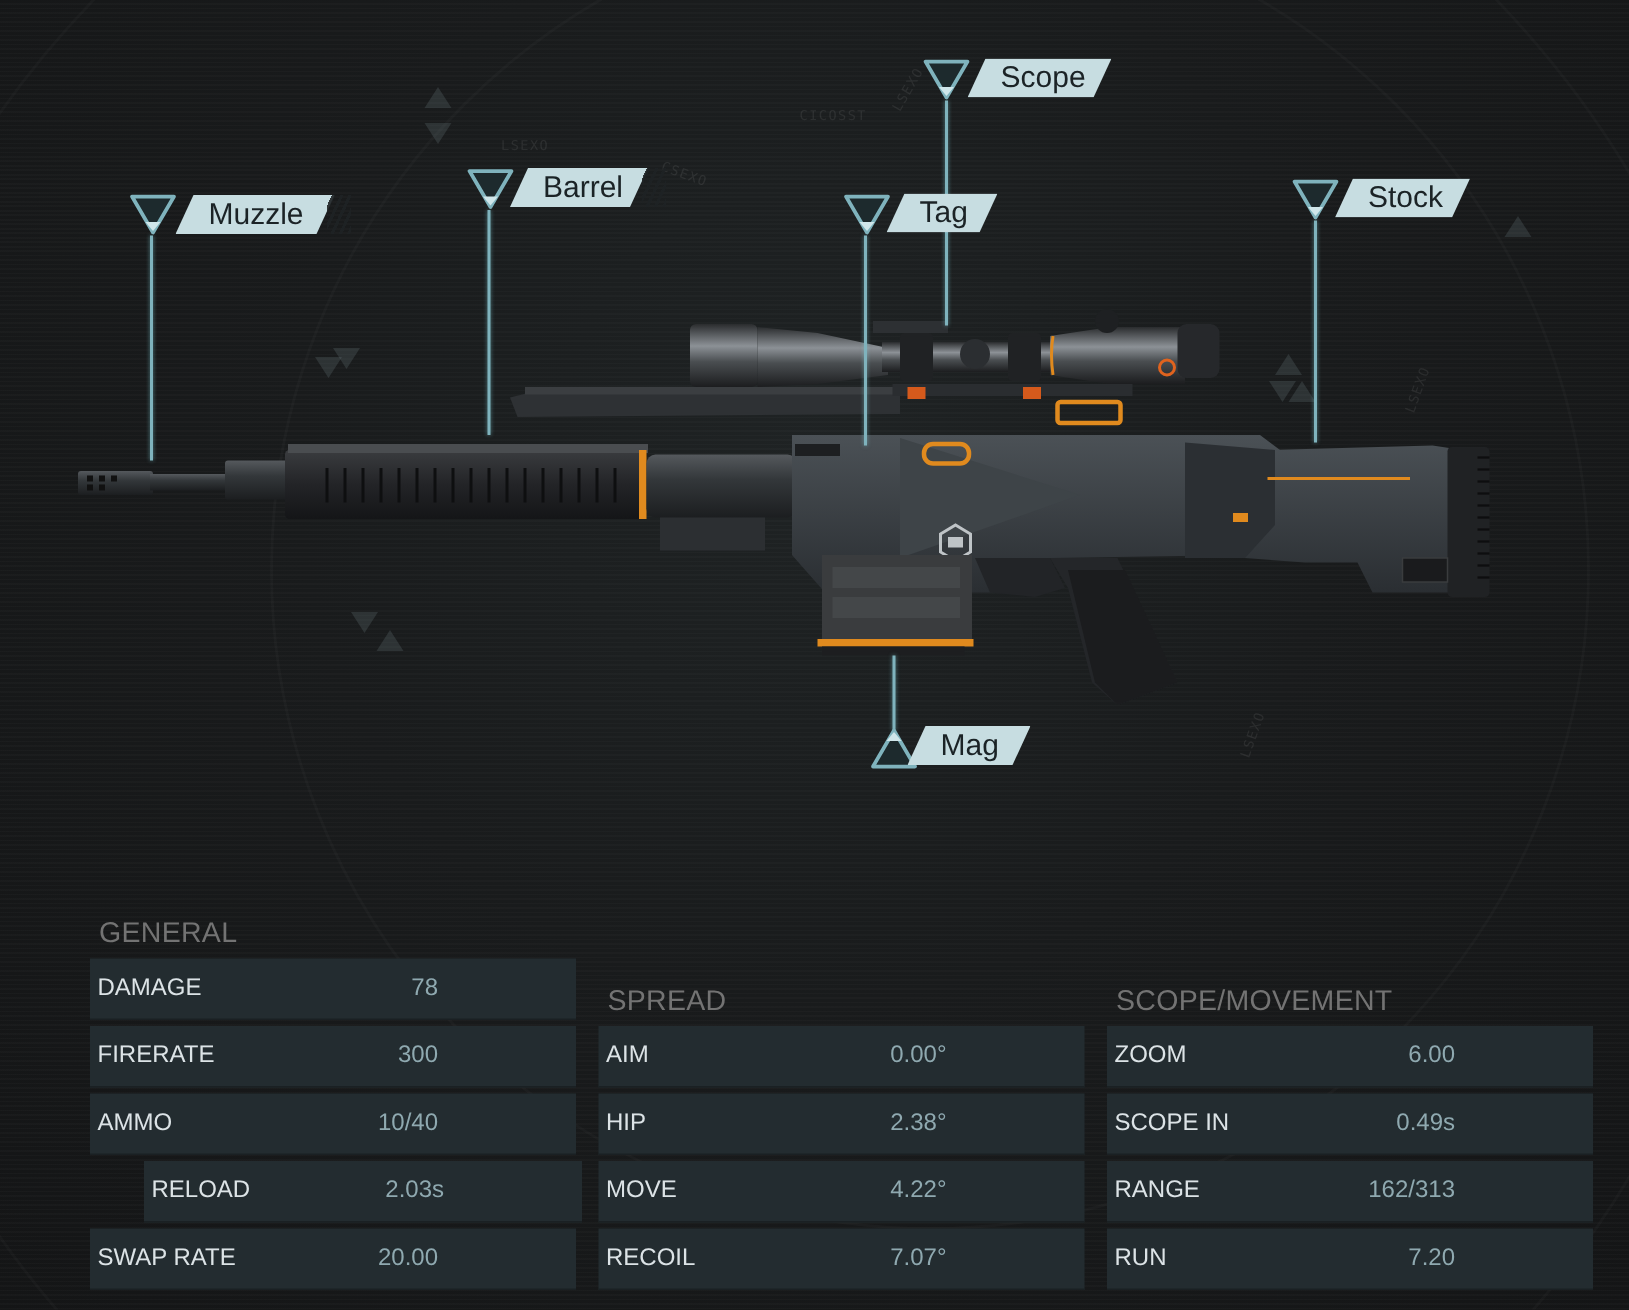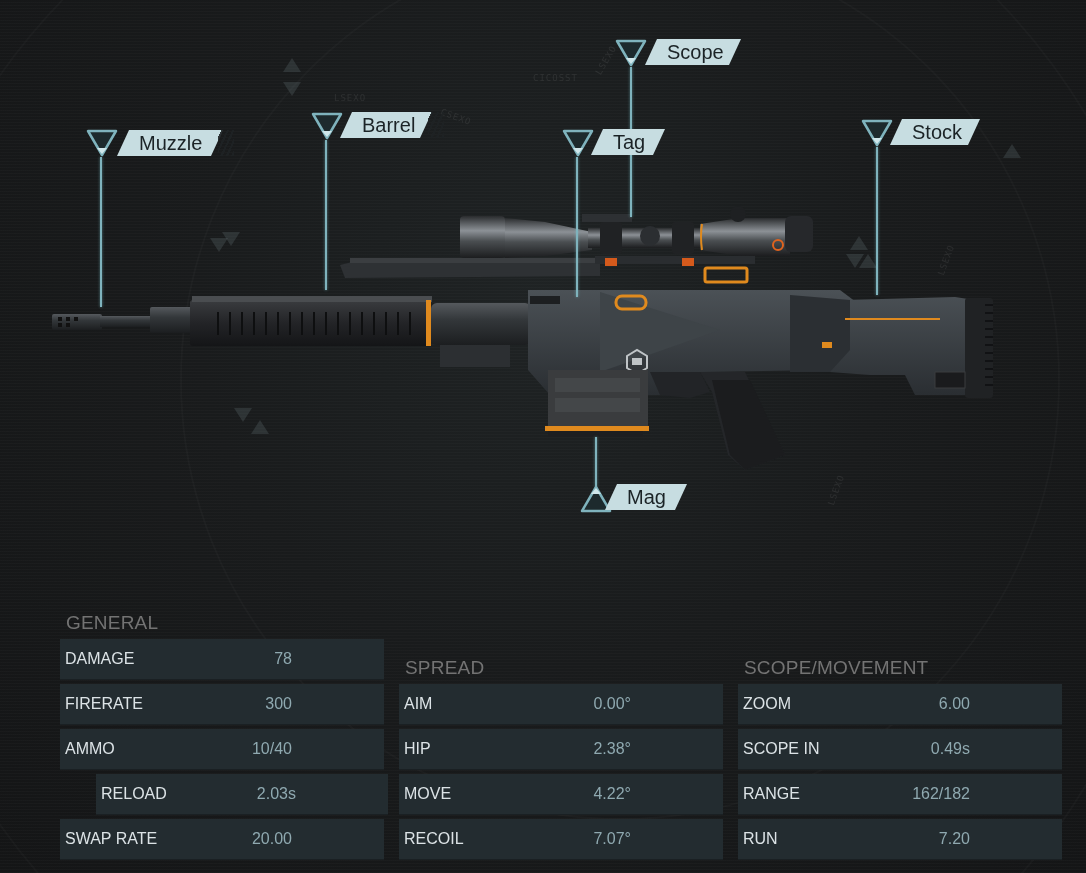--- a/index.html
+++ b/index.html
@@ -312,19 +312,19 @@
   <div class="stat-row" style="left:738px; top:684px; width:324px;">
     <span class="stat-name">ZOOM</span>
     <span class="stat-value" style="right:92px;">6.00</span>
   </div>
   <div class="stat-row" style="left:738px; top:729px; width:324px;">
     <span class="stat-name">SCOPE IN</span>
     <span class="stat-value" style="right:92px;">0.49s</span>
   </div>
   <div class="stat-row" style="left:738px; top:774px; width:324px;text-decoration:underline;">
     <span class="stat-name">RANGE</span>
-    <span class="stat-value" style="right:92px;">162/182</span>
+    <span class="stat-value" style="right:92px;">162/313</span>
   </div>
   <div class="stat-row" style="left:738px; top:819px; width:324px;">
     <span class="stat-name">RUN</span>
     <span class="stat-value" style="right:92px;">7.20</span>
   </div>
 </div>
 
 </body></html>

